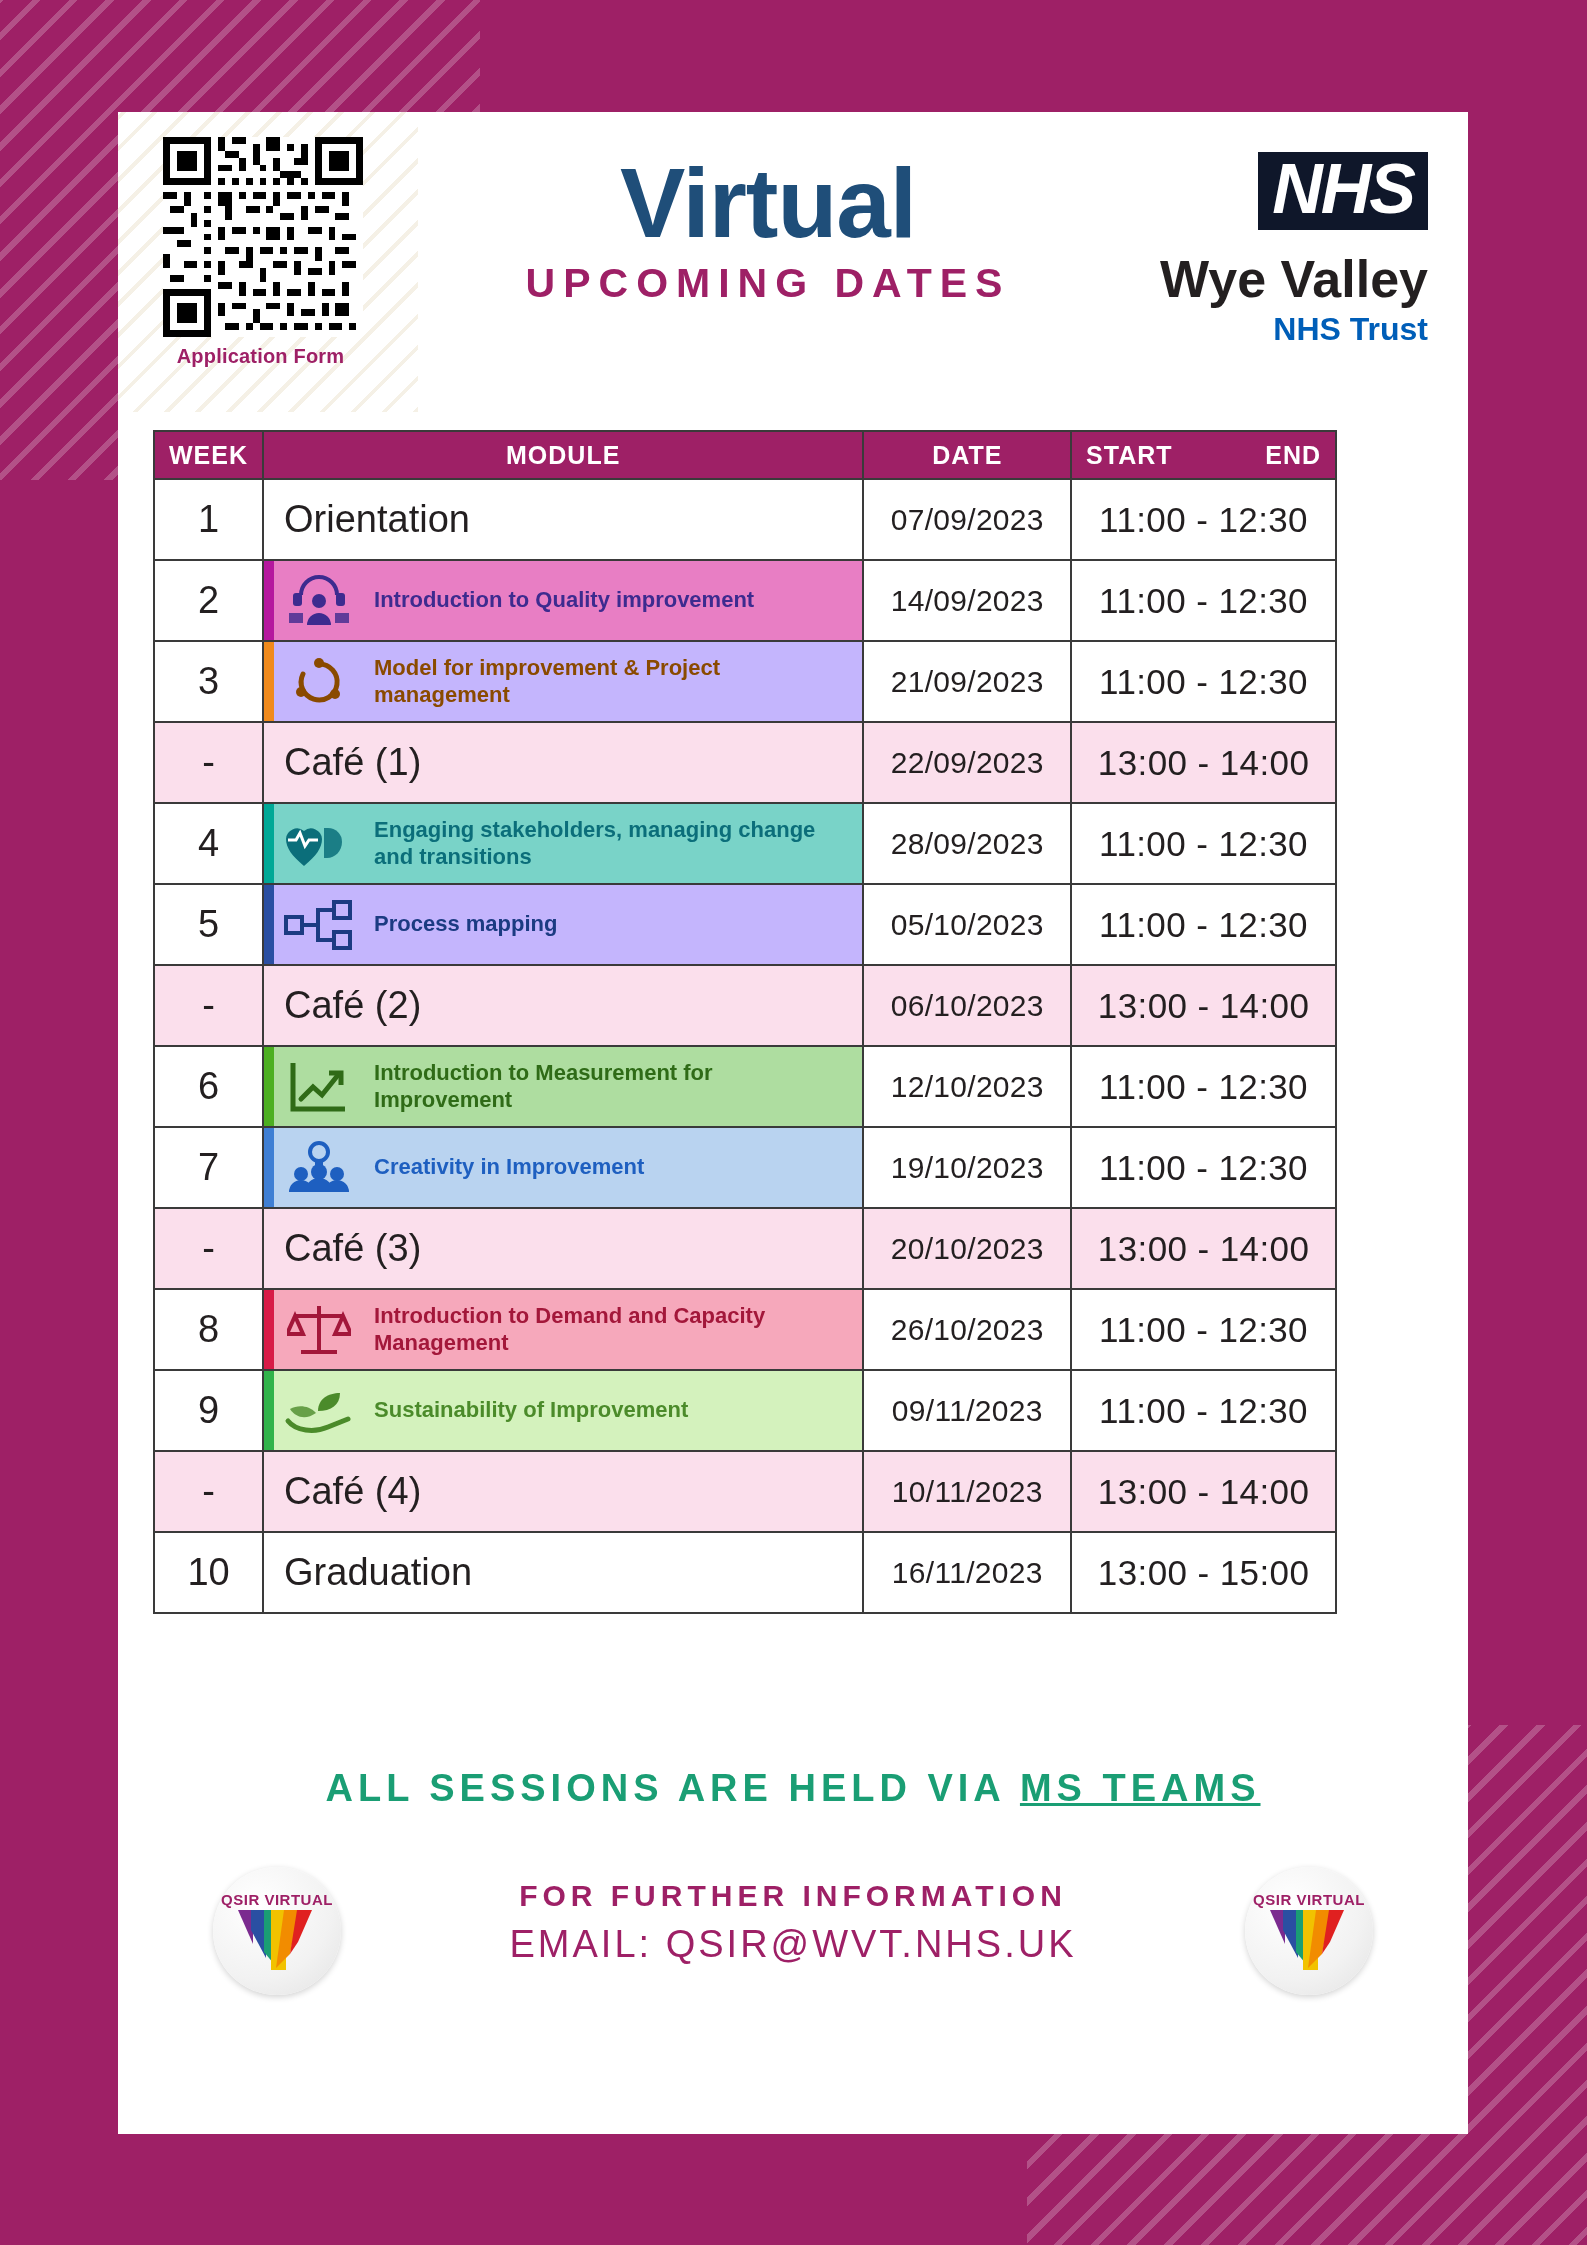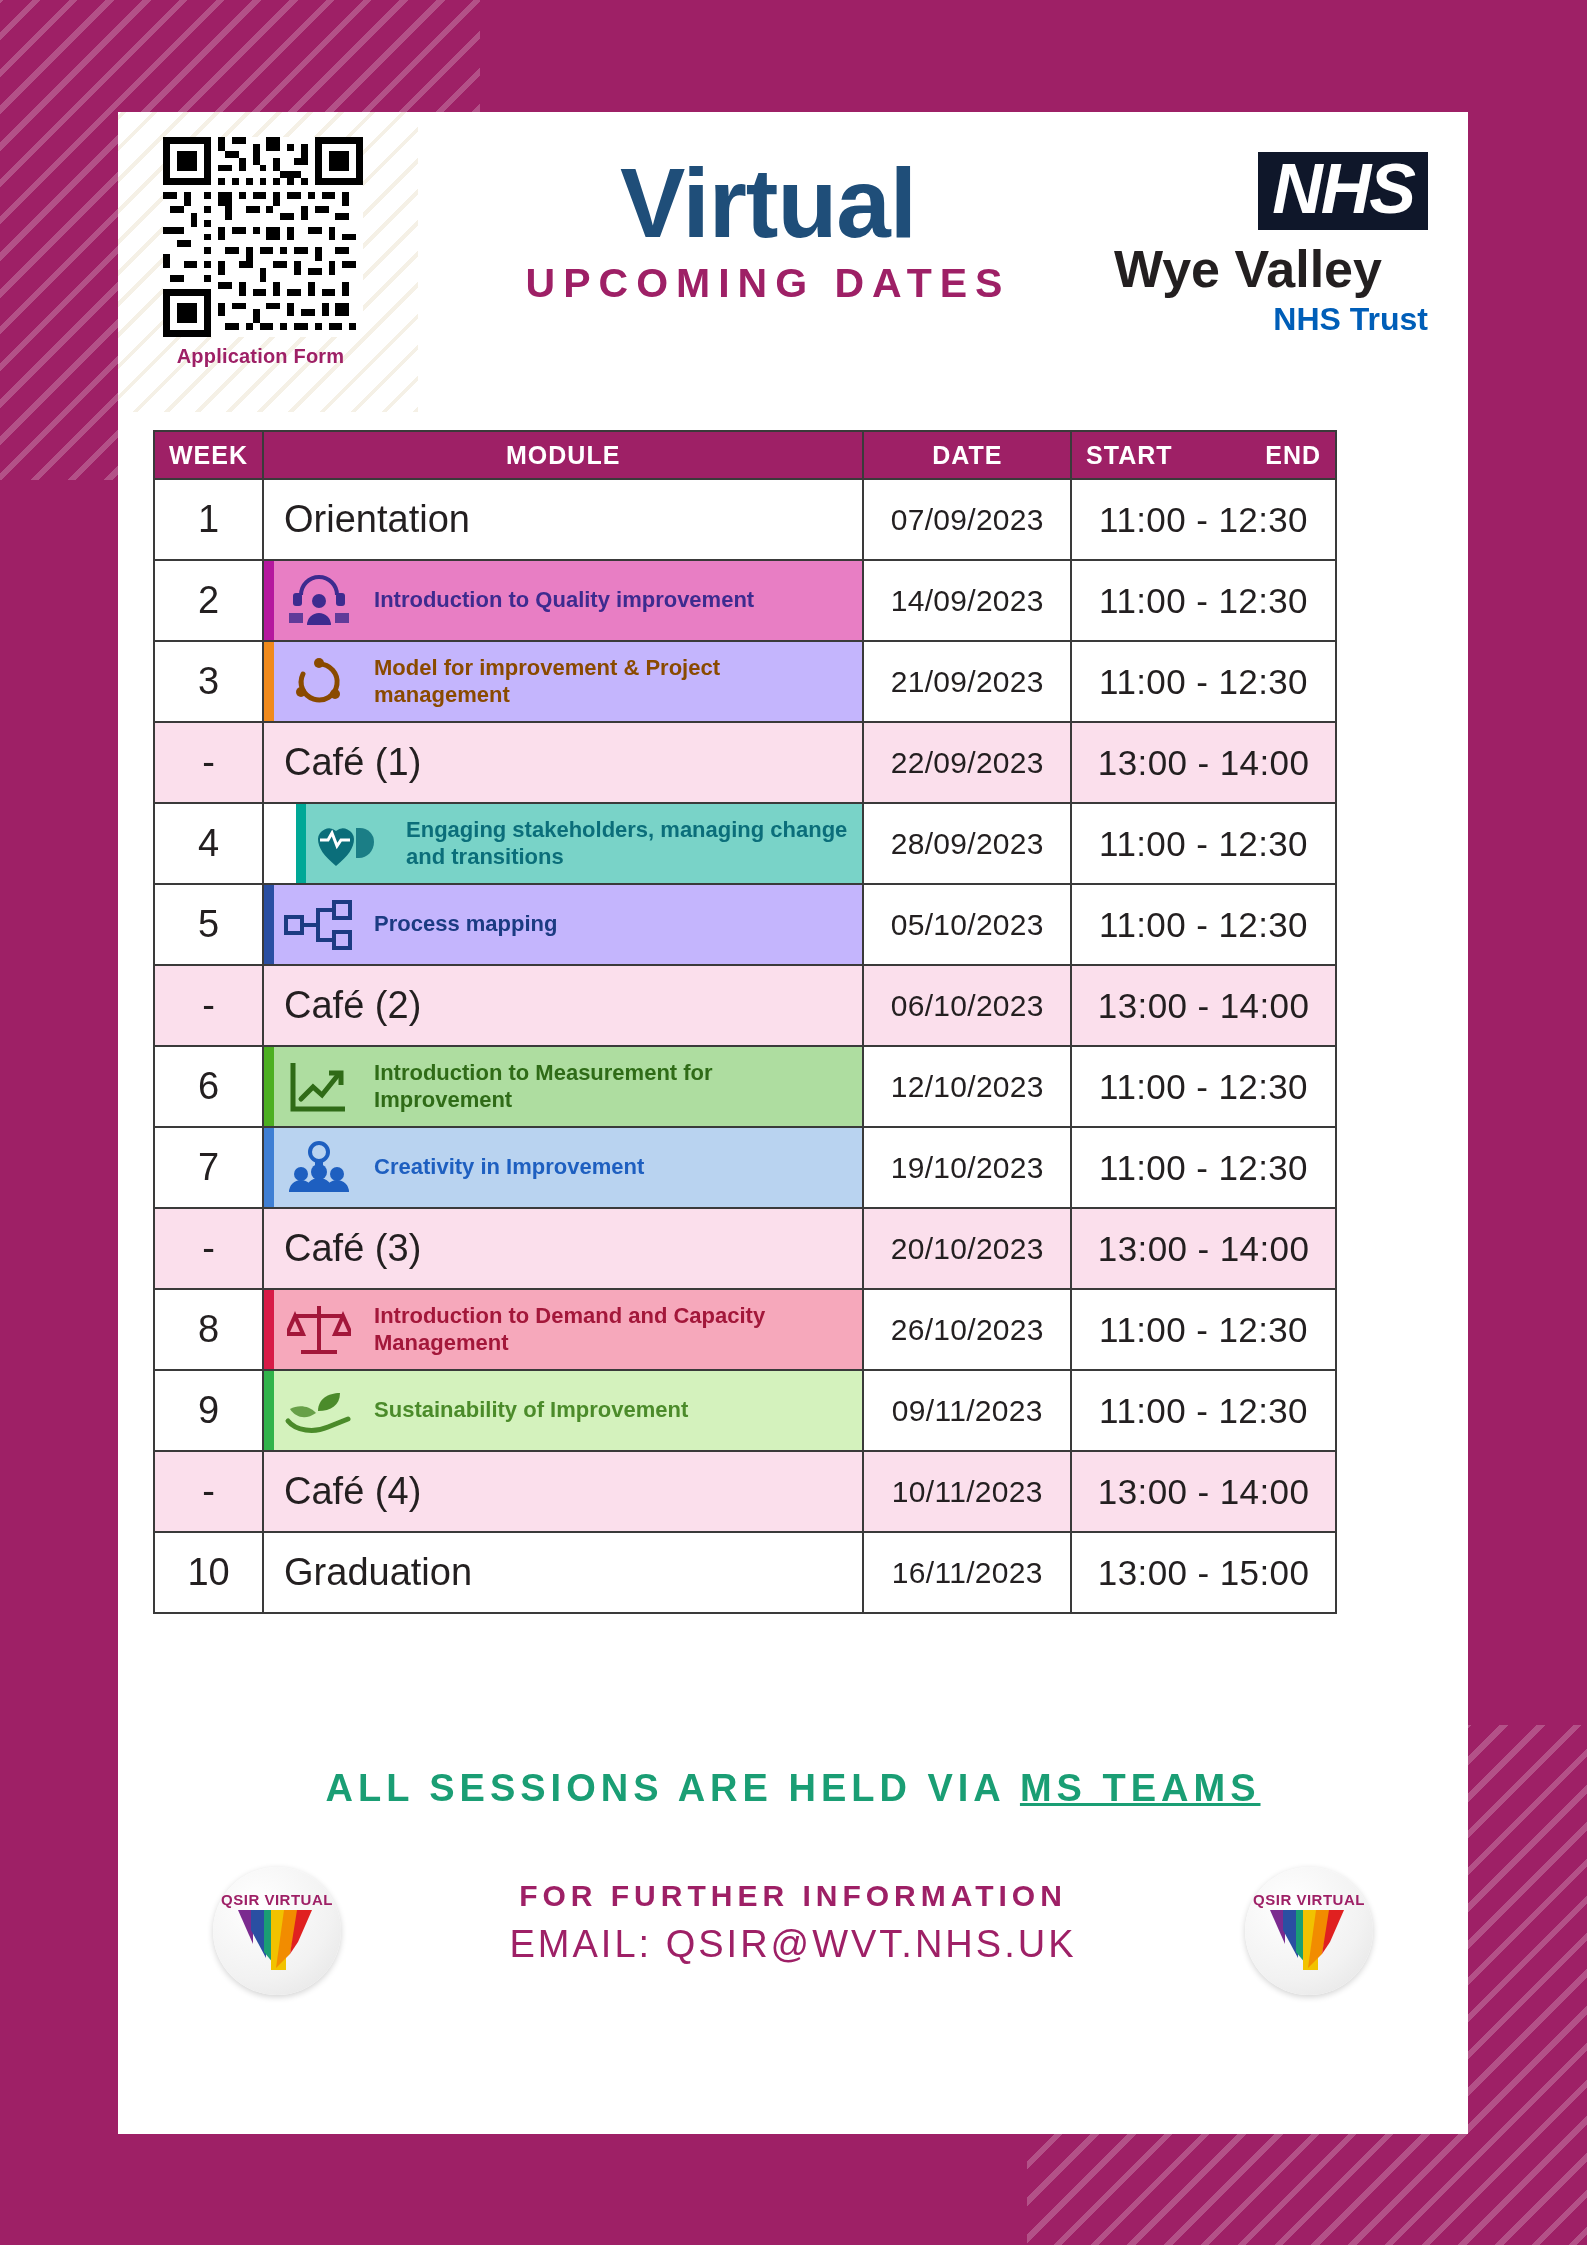--- a/index.html
+++ b/index.html
@@ -120,22 +120,21 @@
     font-style: italic;
     letter-spacing: -2px;
     padding: 2px 14px 6px 14px;
     line-height: 1;
   }
   .nhs-trustname {
     font-size: 52px;
     font-weight: bold;
     color: #231f20;
     line-height: 1.05;
-    margin-top: 12px;
-    text-align: center;
+    margin-top: 22px;
   }
   .nhs-trustsub {
     font-size: 32px;
     font-weight: bold;
     color: #005EB8;
     margin-top: 4px;
   }
 
   
   .table-wrap {
@@ -542,21 +541,21 @@
             <td class="week">-</td>
             <td class="module">
               <div class="plain-module">Café (1)</div>
             </td>
             <td class="date">22/09/2023</td>
             <td class="time">13:00  -  14:00</td>
           </tr>
           <tr>
             <td class="week">4</td>
             <td class="module">
-              <div class="chip" style="background: rgb(121, 211, 200); margin-left: 32px;">
+              <div class="chip" style="background: rgb(121, 211, 200);">
                 <div class="chip-bar" style="background: rgb(0, 168, 150);"></div>
                 <div class="chip-body">
                   <span class="chip-icon">
                     <svg viewBox="0 0 70 56" width="70" height="56">
                       <path d="M20 50C8 40 2 32 2 23a11 11 0 0 1 18-8 11 11 0 0 1 18 8c0 9-6 17-18 27z" fill="#0b6e7a"></path>
                       <path d="M44 12a14 14 0 0 1 14 14c0 9-7 16-15 16h-3V12z" fill="#0b6e7a" opacity=".85"></path>
                       <path d="M4 24h8l4-7 5 13 4-6h9" fill="none" stroke="#ffffff" stroke-width="3"></path>
                     </svg>
                   </span>
                   <span class="chip-text" style="color: rgb(11, 110, 122);">Engaging stakeholders, managing change and transitions</span>

